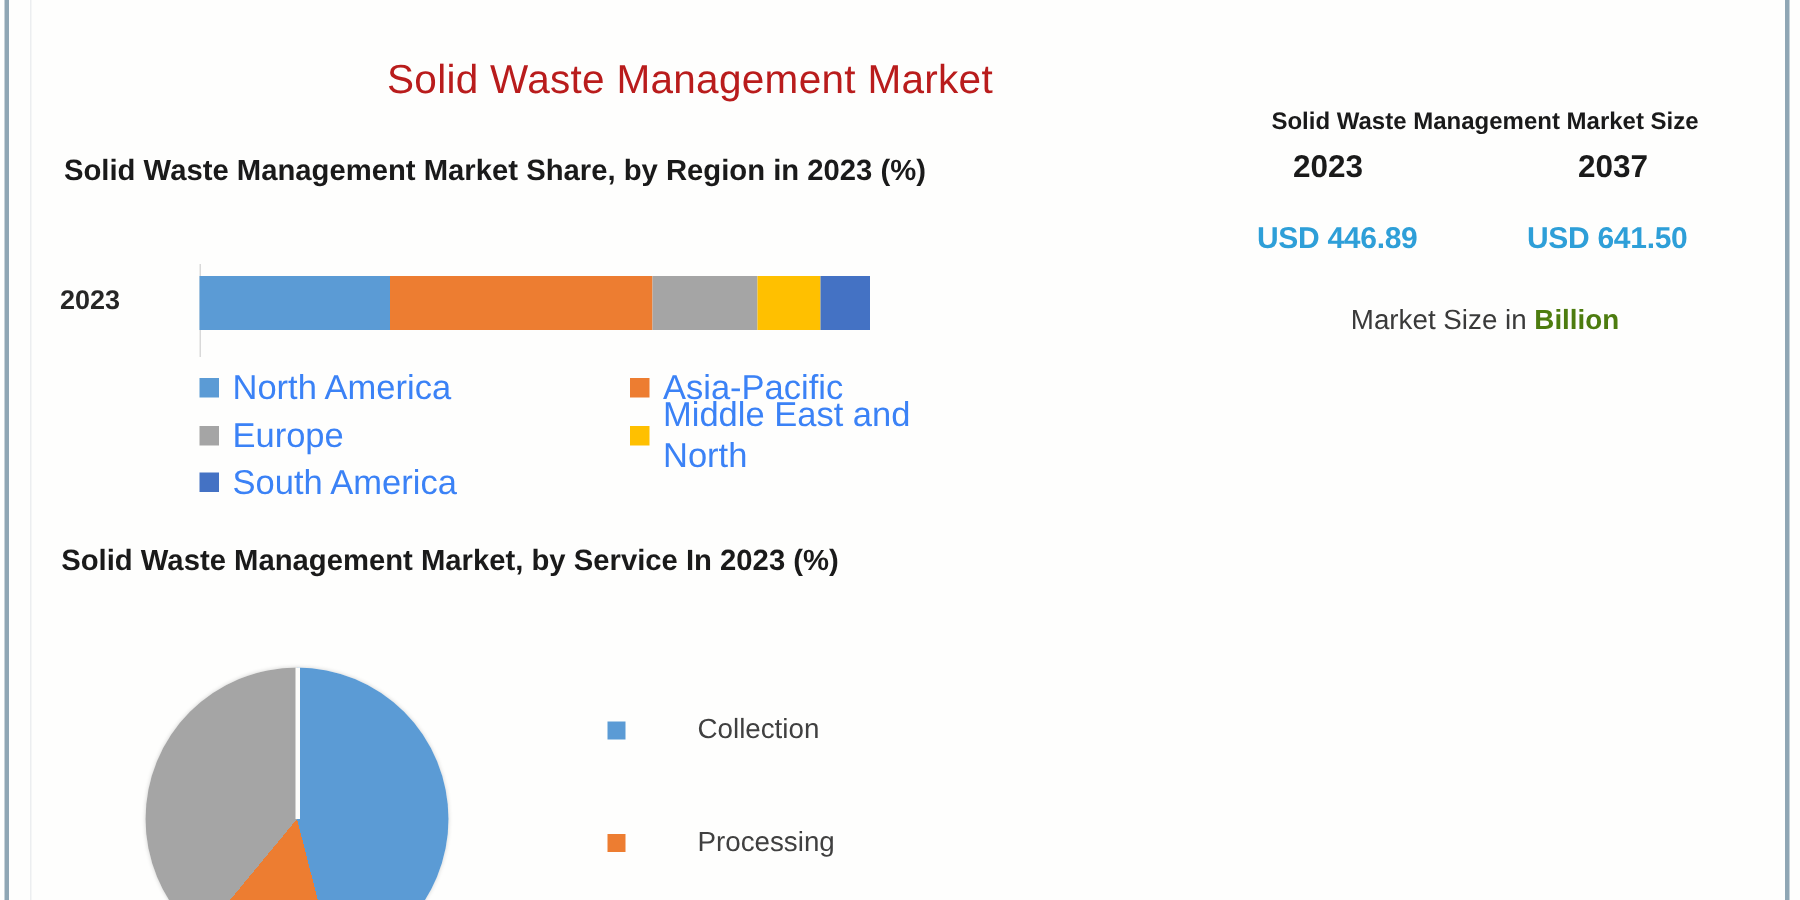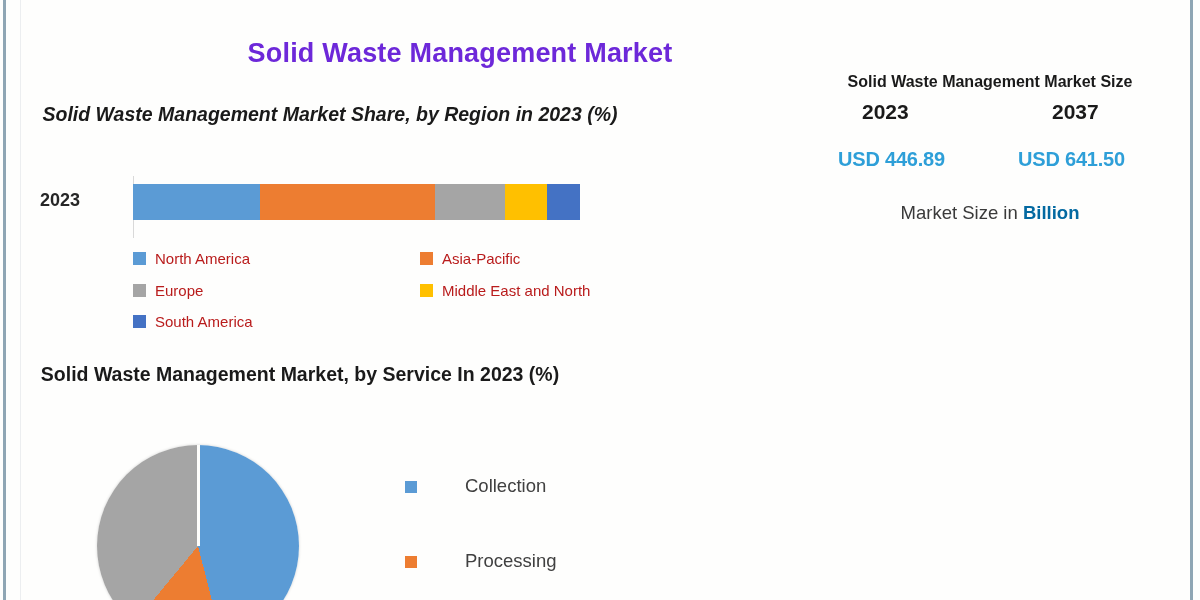--- a/index.html
+++ b/index.html
@@ -27,32 +27,32 @@
     position: absolute; top: 0; bottom: 0; left: 20px;
     width: 1px; background: #eceef0;
   }
 
   
   #main-title {
     position: absolute;
     left: 0; top: 38px; width: 920px;
     text-align: center;
     font-size: 27px;
-    font-weight: bold;
-    color: #6d28d9;
+    font-weight: normal;
+    color: #b91c1c;
     letter-spacing: .2px;
   }
 
   
   #region-panel { position: absolute; left: 20px; top: 100px; width: 660px; height: 245px; }
   .chart-title {
     font-size: 19.5px; font-weight: bold; color: #1a1a1a;
     text-align: center; line-height: 1.45;
   }
-  #region-title { width: 620px; margin-left: 0; font-style: italic; }
+  #region-title { width: 620px; margin-left: 0; }
 
   #region-plot { position: absolute; left: 0; top: 80px; width: 620px; height: 62px; }
   #region-axis {
     position: absolute; left: 113px; top: -4px;
     width: 1px; height: 62px; background: #d9d9d9;
   }
   #region-cat-label {
     position: absolute; left: 20px; top: 90px;
     font-size: 18px; font-weight: bold; color: #262626;
   }
@@ -62,21 +62,21 @@
     display: flex;
   }
   #region-bar > div { height: 100%; }
 
   #region-legend {
     position: absolute; left: 113px; top: 143px;
     width: 520px;
     display: grid;
     grid-template-columns: 287px 1fr;
     grid-auto-rows: 31.5px;
-    font-size: 15px; color: #b91c1c;
+    font-size: 23px; color: #3b82f6;
   }
   .lg-item { display: flex; align-items: center; }
   .lg-swatch { width: 13px; height: 13px; margin-right: 9px; flex: 0 0 auto; }
 
   
   #size-panel { position: absolute; left: 820px; top: 70px; width: 360px; }
   #size-title {
     font-size: 16px; font-weight: bold; color: #1a1a1a;
     text-align: center; line-height: 1.5; width: 340px;
   }
@@ -94,21 +94,21 @@
     position: absolute; top: 0;
     font-size: 20px; font-weight: bold; color: #2e9fd8;
     letter-spacing: -.2px;
   }
   #val-2023 { left: 18px; }
   #val-2030 { left: 198px; }
   #size-unit {
     margin-top: 26px; width: 340px; text-align: center;
     font-size: 18.5px; color: #3a3a3a;
   }
-  #size-unit b { color: #0369a1; }
+  #size-unit b { color: #4d7c0f; }
 
   
   #service-panel { position: absolute; left: 20px; top: 360px; width: 600px; height: 240px; }
   #service-title { width: 560px; }
   #pie-wrap {
     position: absolute; left: 77px; top: 85px;
     width: 202px; height: 202px;
   }
   #pie {
     width: 202px; height: 202px; border-radius: 50%;

